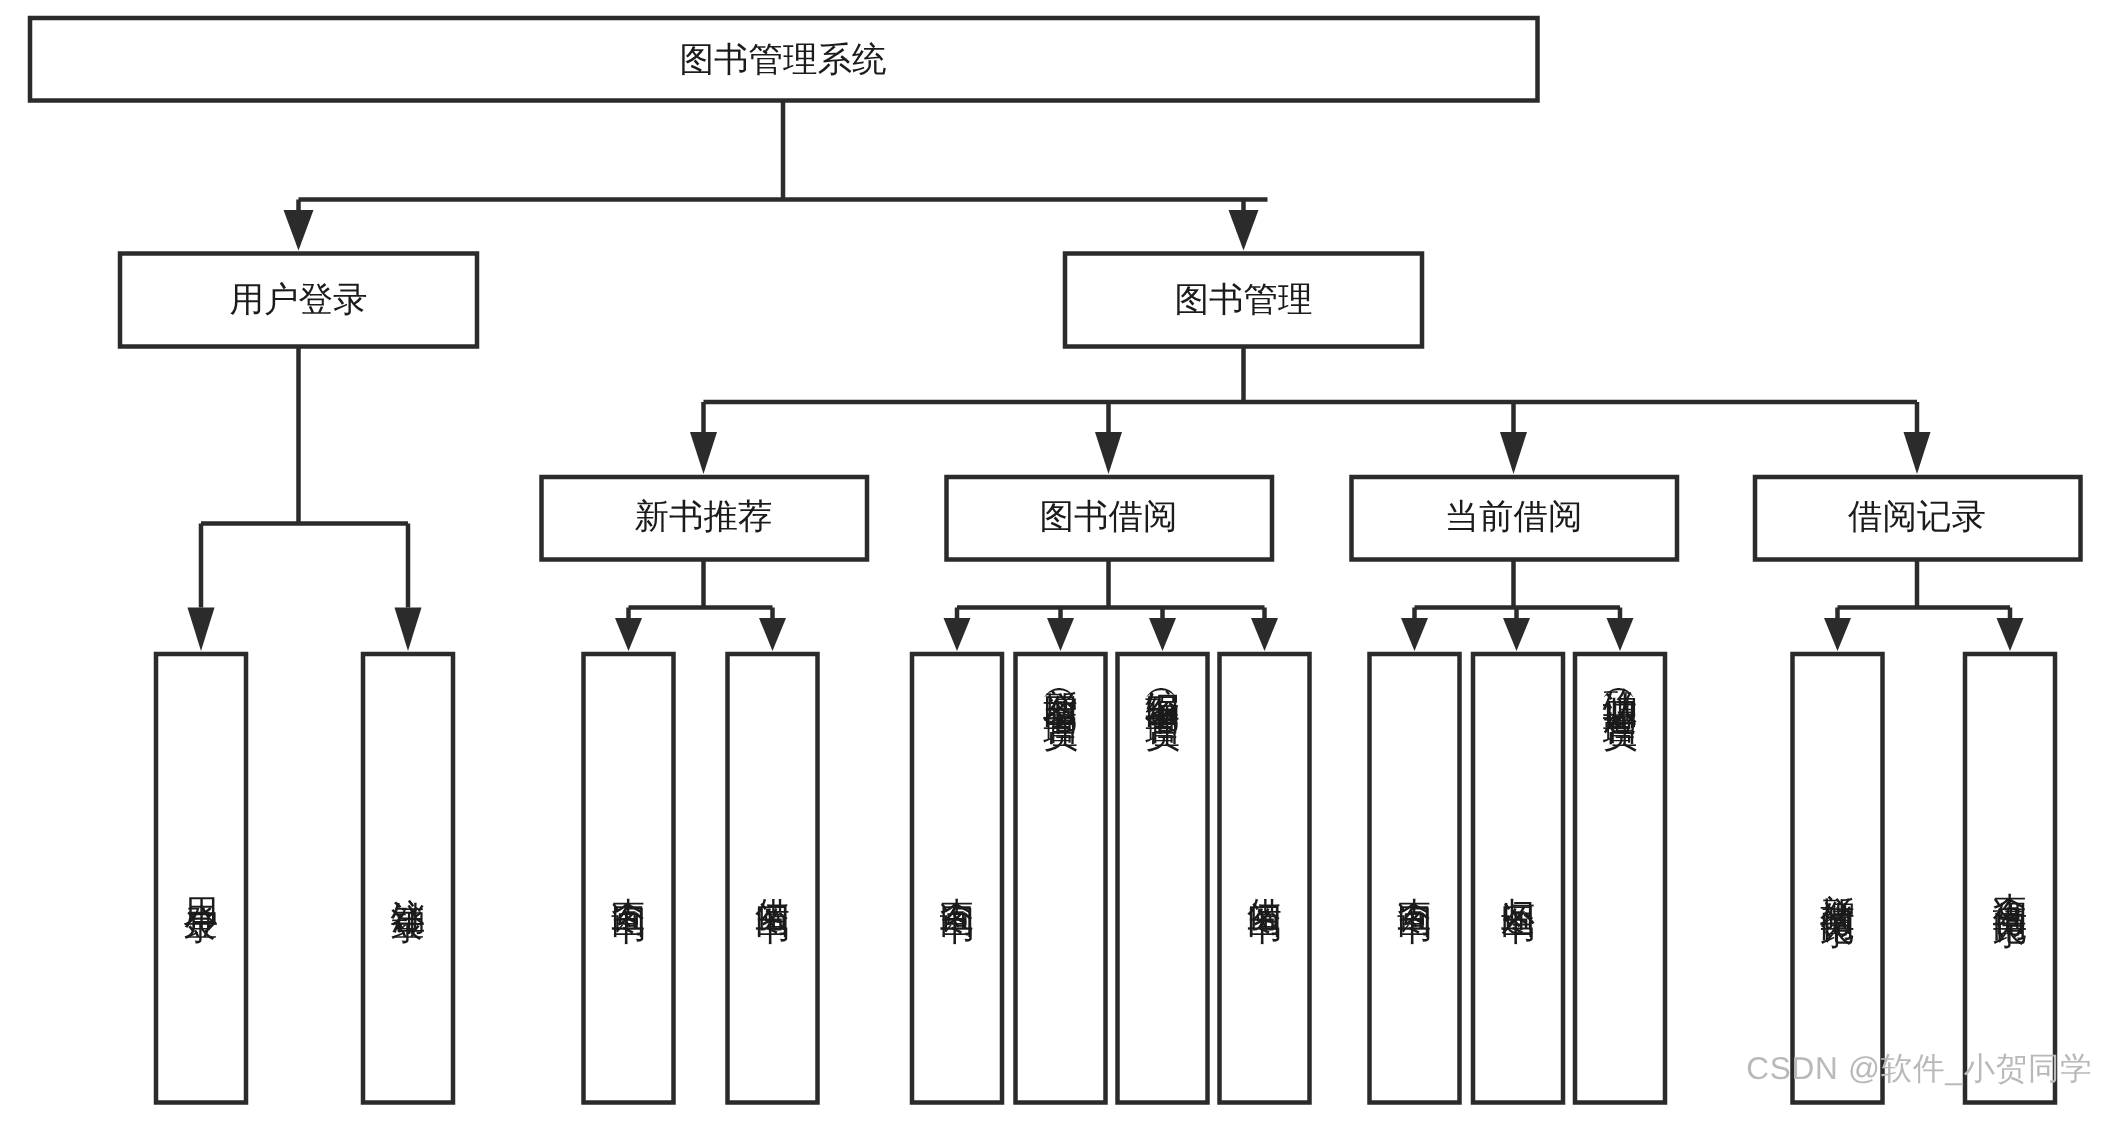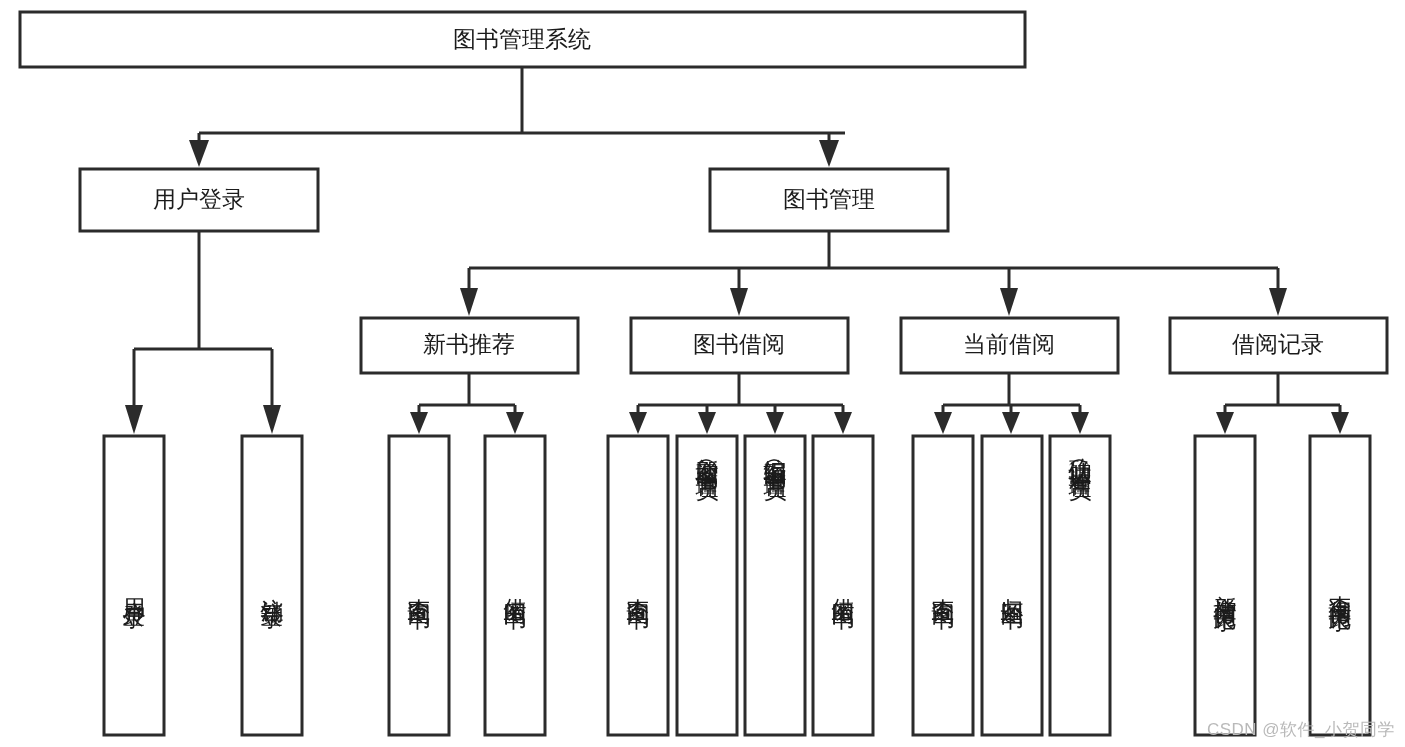--- a/index.html
+++ b/index.html
@@ -65,23 +65,23 @@
   .leaf-label-wrap {
     position: absolute;
     display: flex;
     align-items: center;
     justify-content: center;
     pointer-events: none;
   }
   .watermark {
     position: absolute;
     right: 10px;
-    bottom: 6px;
-    font-family: "Liberation Sans", "DejaVu Sans", sans-serif;
-    font-size: 17px;
+    bottom: 21px;
+    font-family: "Liberation Sans", "DejaVu Sans", sans-serif;
+    font-size: 21px;
     color: #b9b9b9;
     letter-spacing: 0.5px;
     white-space: nowrap;
   }
 </style>
 </head>
 <body>
 
 <div id="diagram-root">
 

